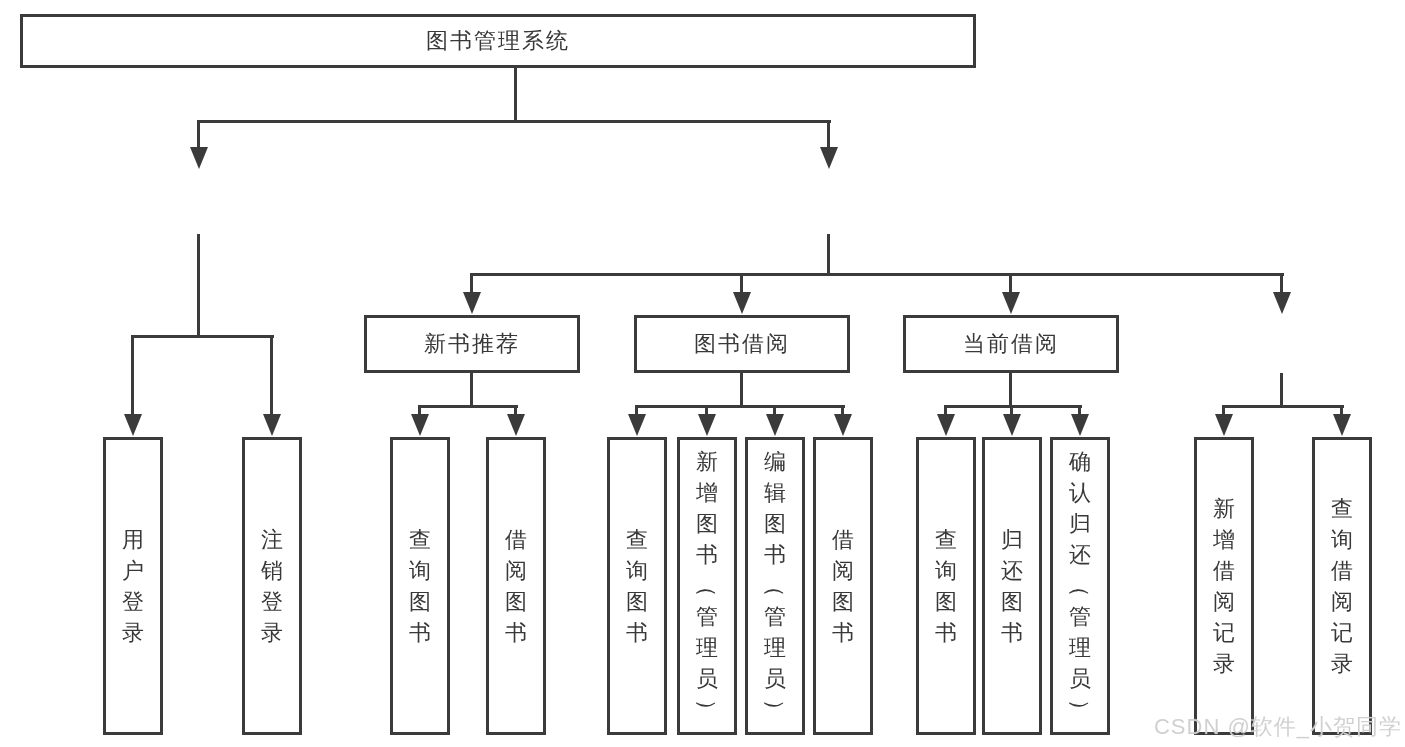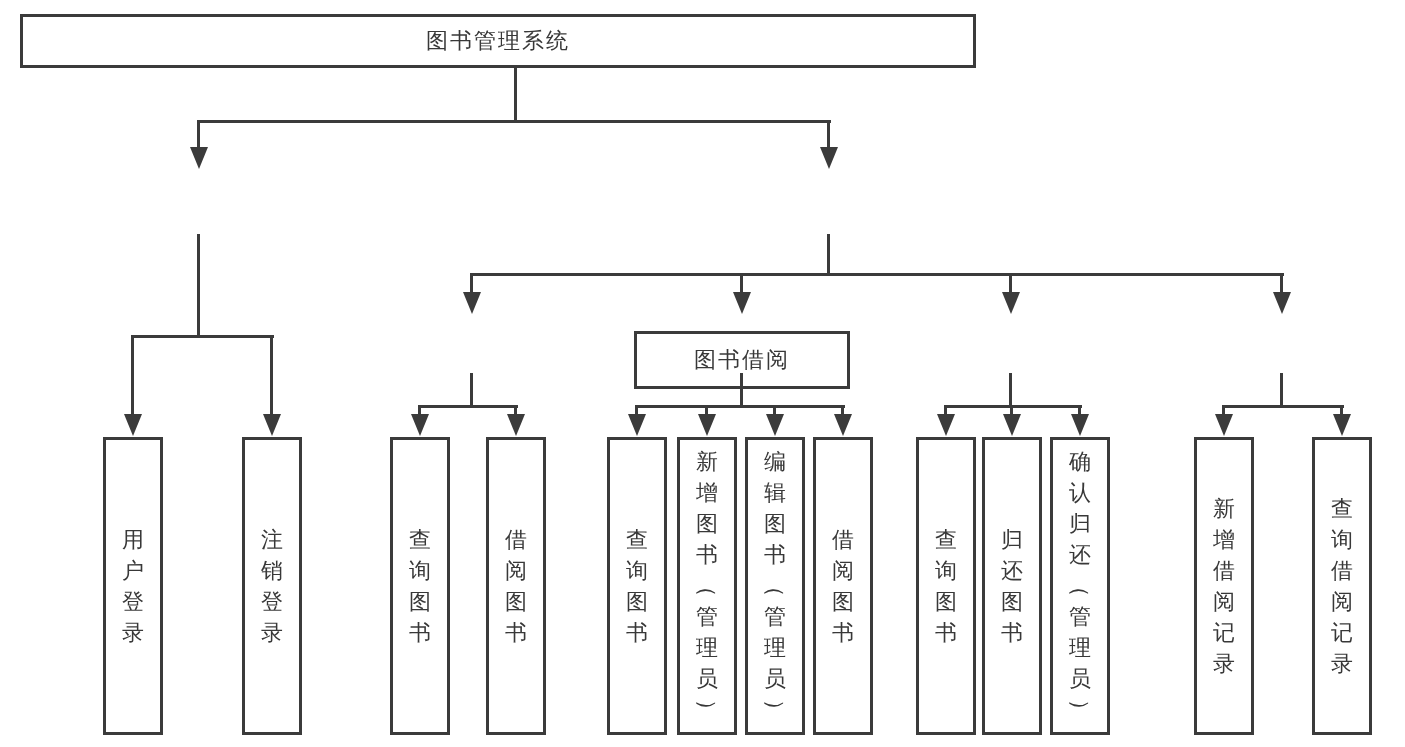--- a/index.html
+++ b/index.html
@@ -87,22 +87,28 @@
   <div class="hline" style="left:470px; top:273px; width:814px;"></div>
   <div class="vline" style="left:470px; top:273px; height:22px;"></div>
   <div class="arrow" style="left:463px; top:292px;"></div>
   <div class="vline" style="left:740px; top:273px; height:22px;"></div>
   <div class="arrow" style="left:733px; top:292px;"></div>
   <div class="vline" style="left:1009px; top:273px; height:22px;"></div>
   <div class="arrow" style="left:1002px; top:292px;"></div>
   <div class="vline" style="left:1280px; top:273px; height:22px;"></div>
   <div class="arrow" style="left:1273px; top:292px;"></div>
 
-  <div class="box" style="left:634px; top:315px; width:216px; height:58px;margin-top:16px;">
+  <div class="box" style="left:364px; top:315px; width:216px; height:58px;">
+    <span class="hlabel">新书推荐</span>
+  </div>
+  <div class="box" style="left:634px; top:315px; width:216px; height:58px;">
     <span class="hlabel">图书借阅</span>
+  </div>
+  <div class="box" style="left:903px; top:315px; width:216px; height:58px;">
+    <span class="hlabel">当前借阅</span>
   </div>
 
   <div class="vline" style="left:470px; top:373px; height:32px;"></div>
   <div class="hline" style="left:418px; top:405px; width:100px;"></div>
   <div class="vline" style="left:418px; top:405px; height:12px;"></div>
   <div class="arrow" style="left:411px; top:414px;"></div>
   <div class="vline" style="left:514px; top:405px; height:12px;"></div>
   <div class="arrow" style="left:507px; top:414px;"></div>
 
   <div class="vline" style="left:740px; top:373px; height:32px;"></div>
@@ -253,14 +259,15 @@
     <span class="vtext">
         <span>查</span>
         <span>询</span>
         <span>借</span>
         <span>阅</span>
         <span>记</span>
         <span>录</span>
       </span>
   </div>
 
+  <div class="watermark">CSDN @软件_小贺同学</div>
 
 </div>
 
 </body></html>

